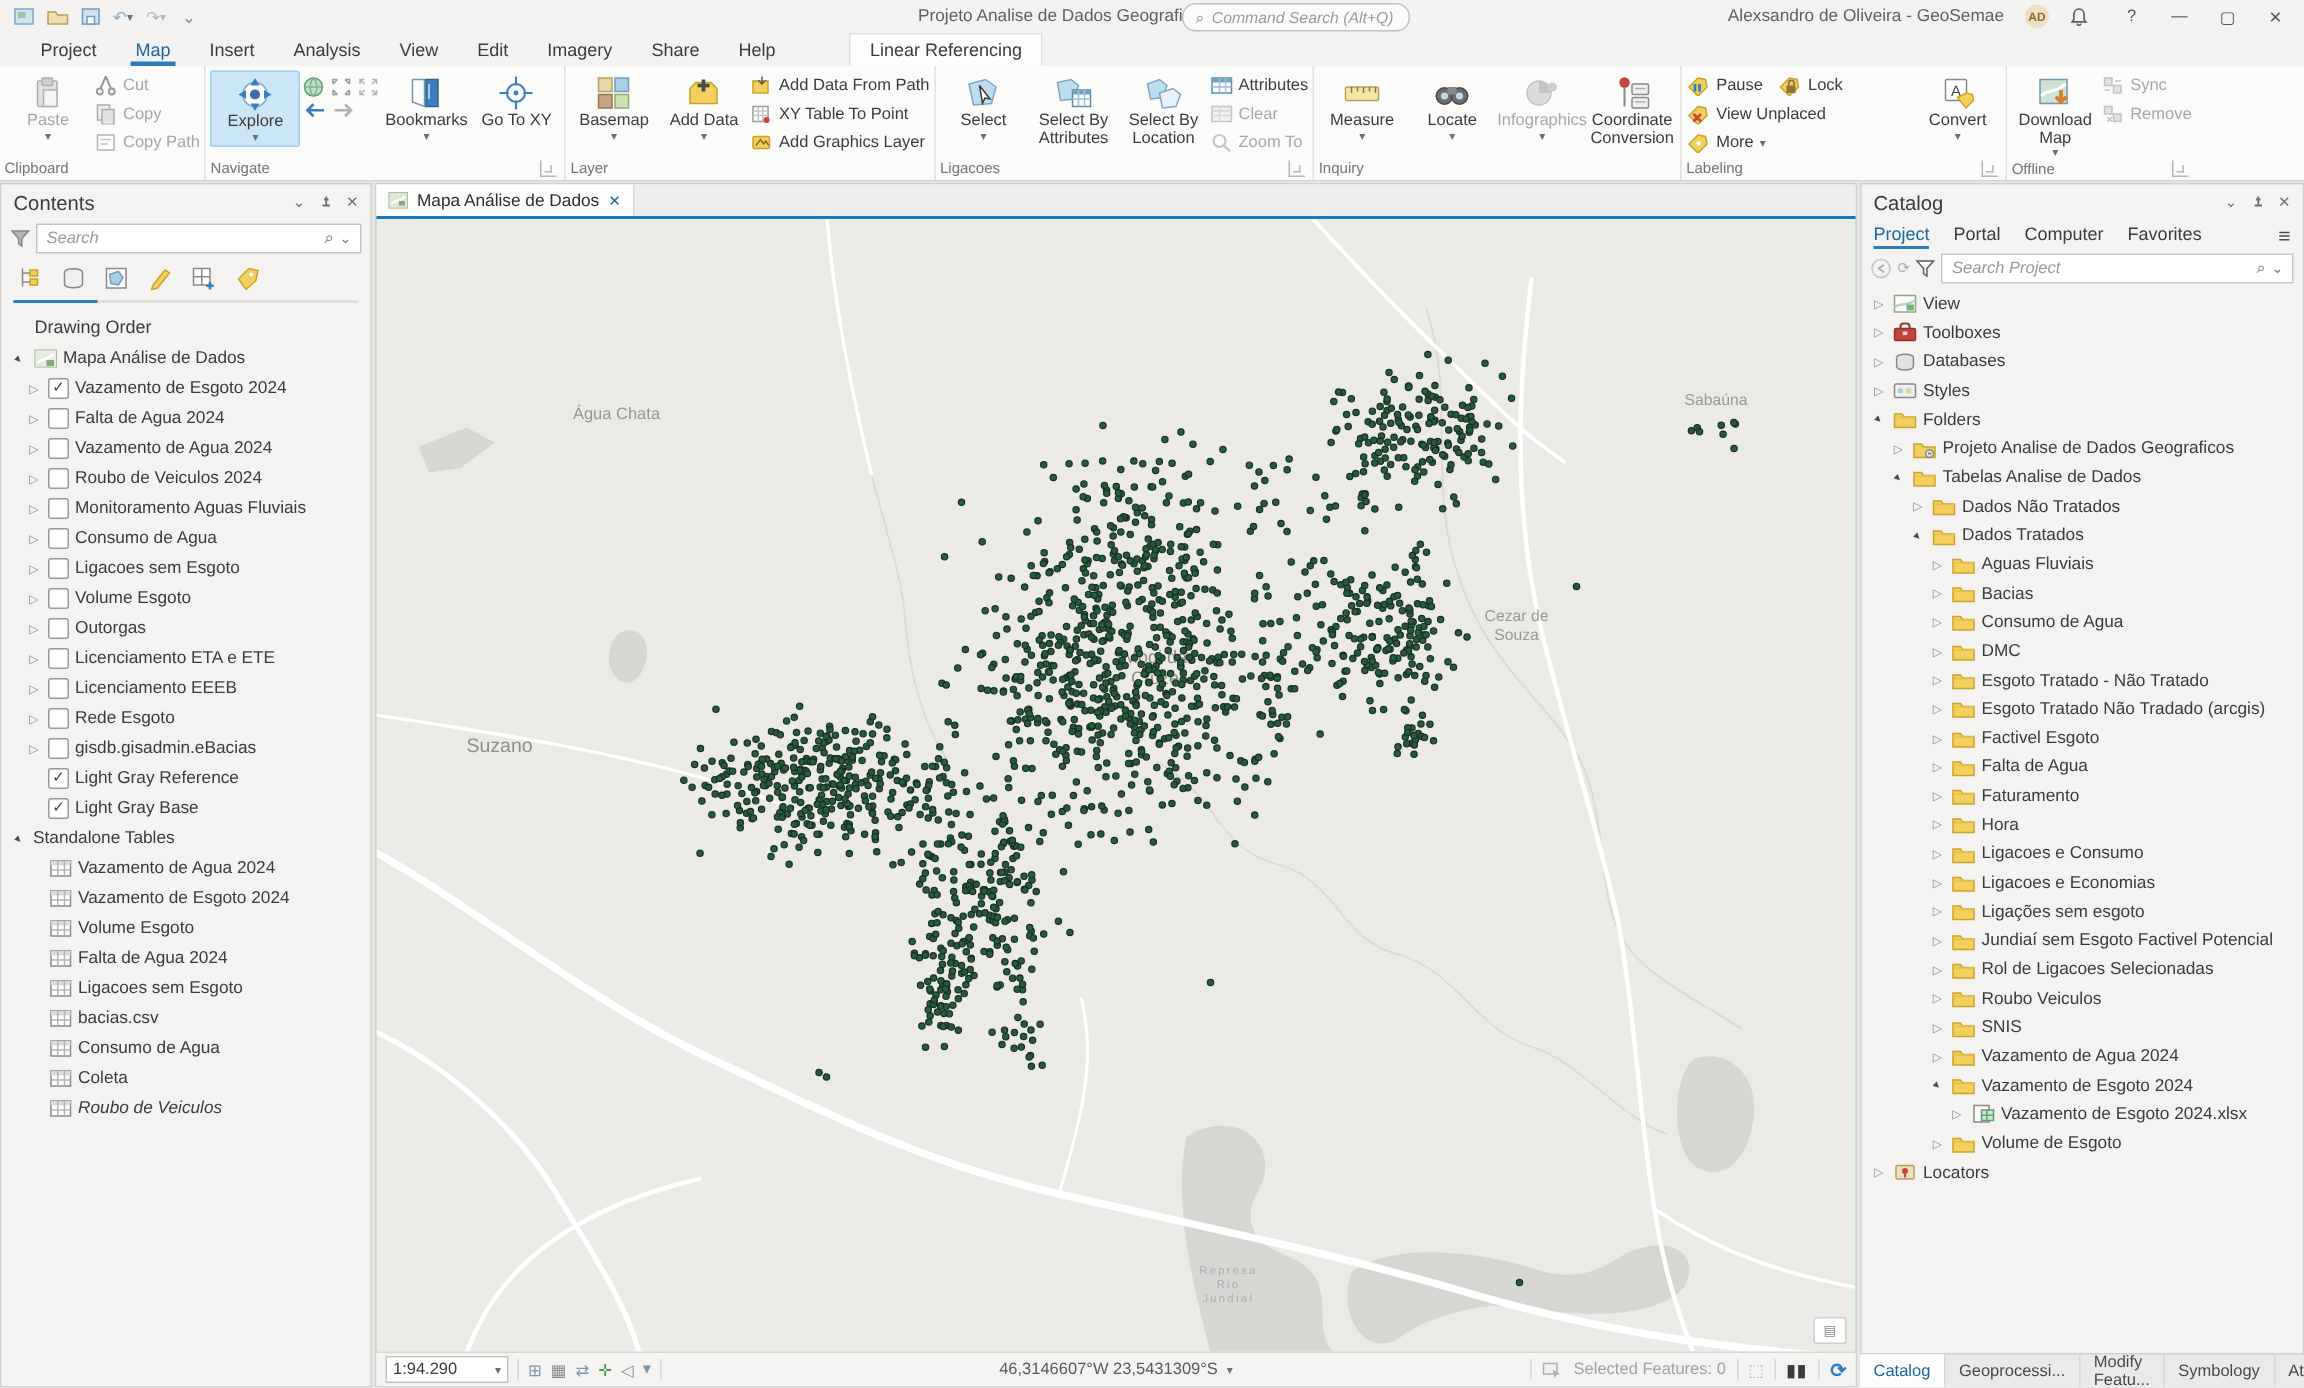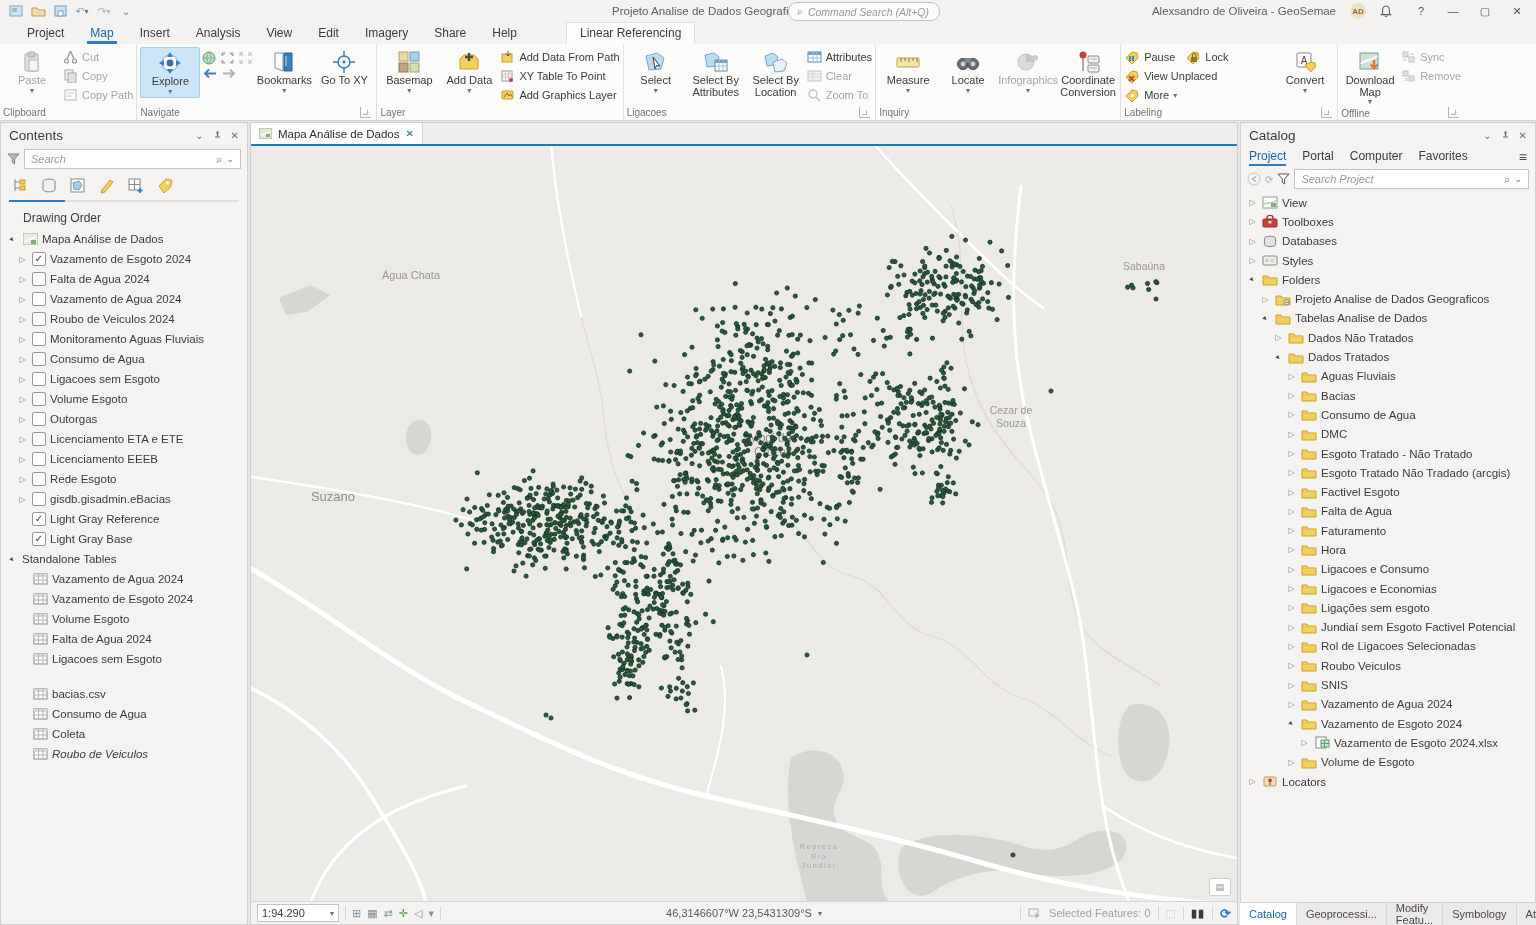--- a/index.html
+++ b/index.html
@@ -762,21 +762,21 @@
         <span class="exp"></span>
         <span class="ticon">
           <svg width="15" height="12">
             <rect x="1" y="1" width="13" height="10" fill="#fff" stroke="#8a8886"></rect>
             <rect x="1" y="1" width="13" height="3" fill="#dddbd9"></rect>
             <path d="M1 7 h13 M5.5 1 v10 M10 1 v10" stroke="#b5b3b1"></path>
           </svg>
         </span>
         <span>Ligacoes sem Esgoto</span>
       </div>
-      <div class="trow " style="padding-left: 16px; margin-top: 15px;">
+      <div class="trow " style="padding-left: 16px;">
         <span class="exp"></span>
         <span class="ticon">
           <svg width="15" height="12">
             <rect x="1" y="1" width="13" height="10" fill="#fff" stroke="#8a8886"></rect>
             <rect x="1" y="1" width="13" height="3" fill="#dddbd9"></rect>
             <path d="M1 7 h13 M5.5 1 v10 M10 1 v10" stroke="#b5b3b1"></path>
           </svg>
         </span>
         <span>bacias.csv</span>
       </div>

